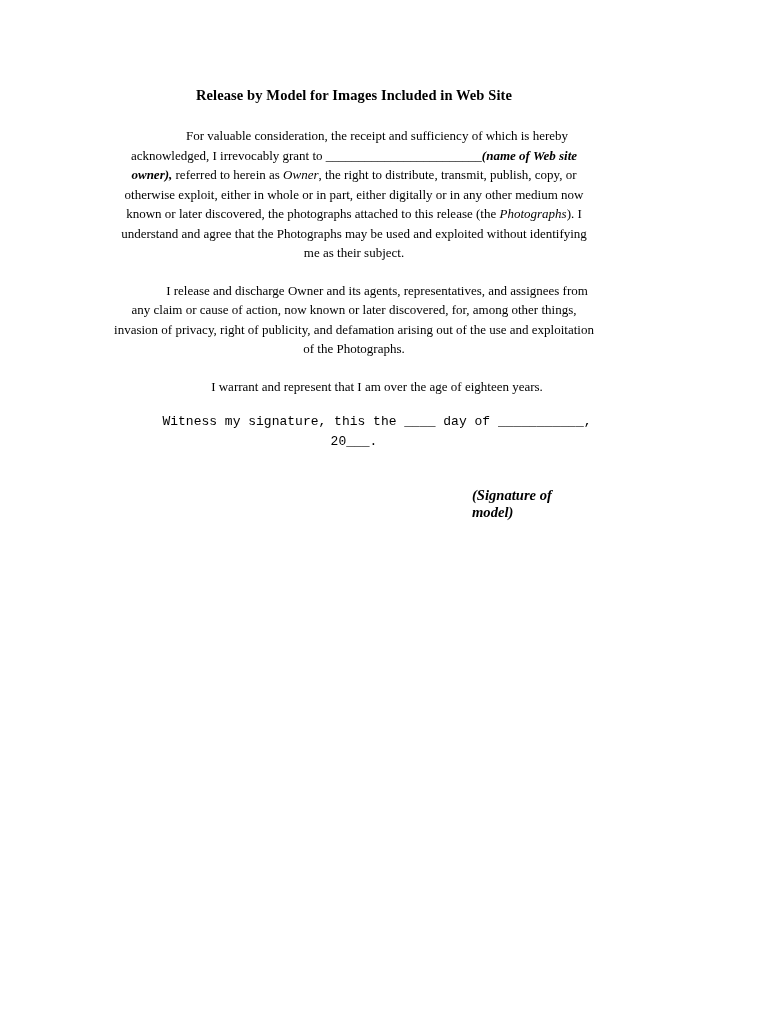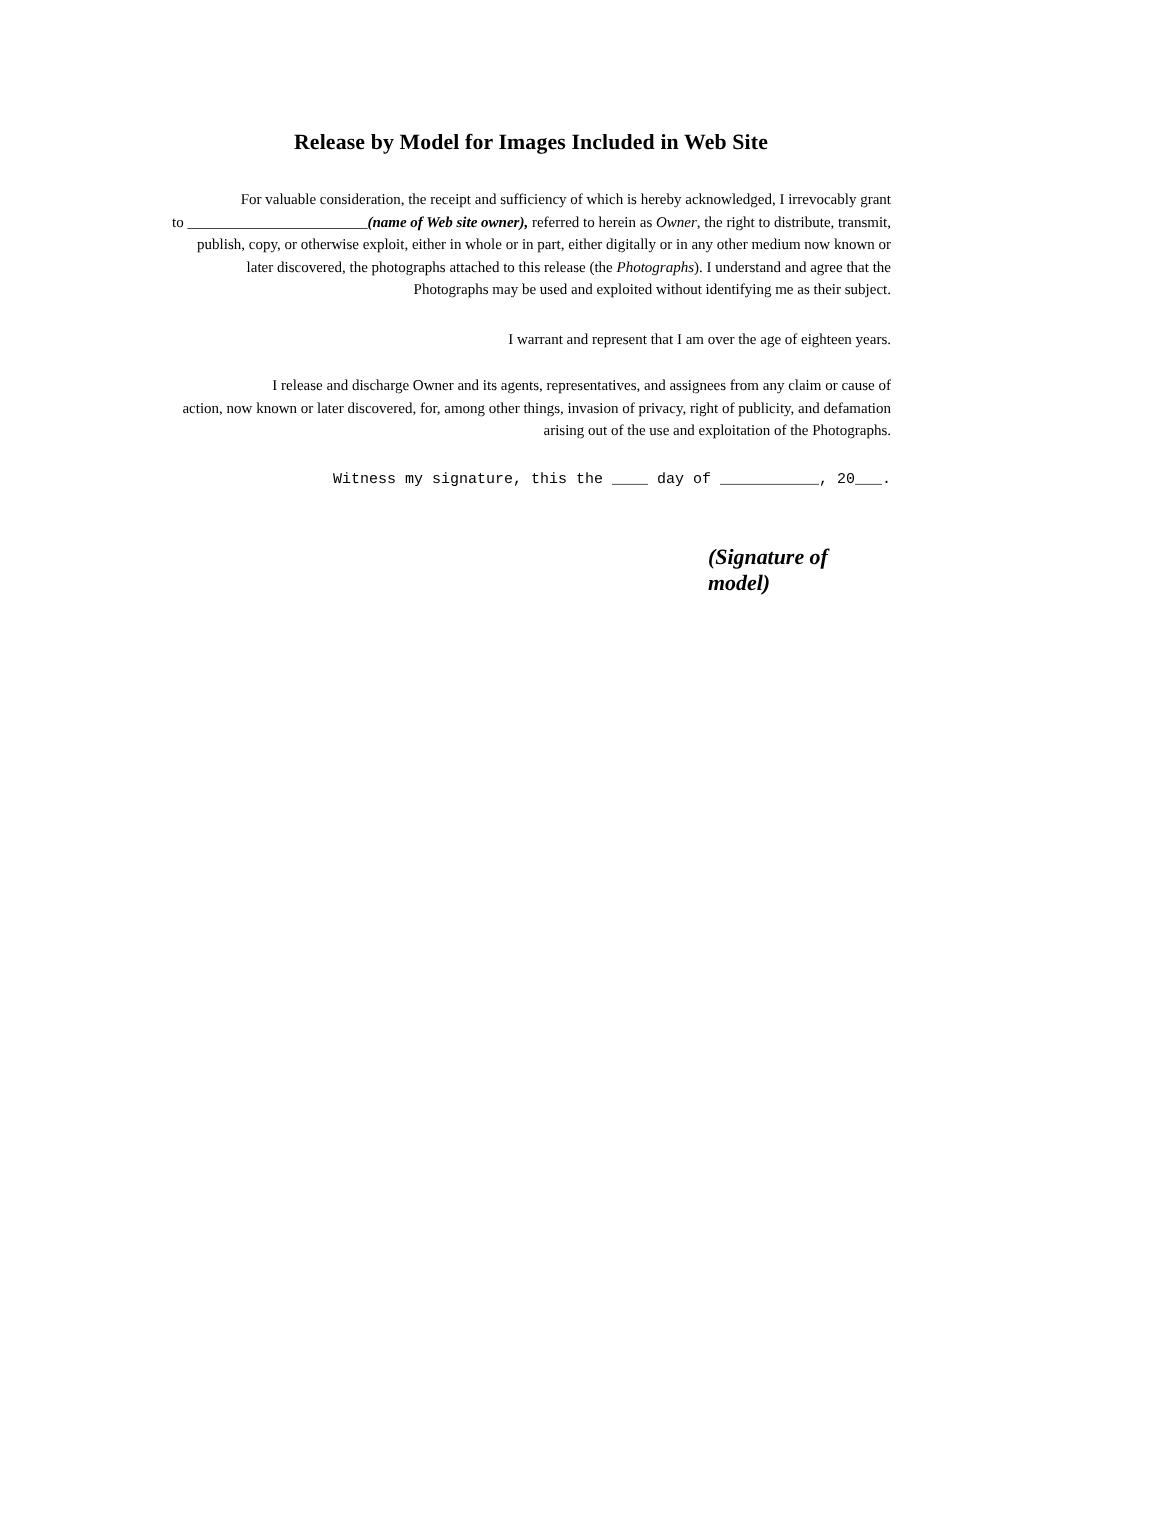--- a/index.html
+++ b/index.html
@@ -23,24 +23,24 @@
   }
   .doc-title {
     text-align: center;
     font-weight: bold;
     font-size: 14.5px;
     line-height: 1.25;
     margin: 0 0 22px 0;
     letter-spacing: 0.1px;
   }
   .para {
-    font-size: 10px;
+    font-size: 13px;
     line-height: 1.50;
     margin: 0 0 18px 0;
-    text-align: right;
+    text-align: center;
   }
   .indent {
     display: inline-block;
     width: 46px;
   }
   .bi {
     font-weight: bold;
     font-style: italic;
   }
   .it {
@@ -72,26 +72,26 @@
 <body>
 
 <div class="page">
 
   <h1 class="doc-title">Release by Model for Images Included in Web Site</h1>
 
   <p class="para">
     <span class="indent"></span><span>For valuable consideration, the receipt and sufficiency of which is hereby acknowledged, I irrevocably grant to ________________________</span><span class="bi">(name of Web site owner),</span><span> referred to herein as </span><span class="it"> Owner</span><span>, the right to distribute, transmit, publish, copy, or otherwise exploit, either in whole or in part, either digitally or in any other medium now known or later discovered, the photographs attached to this release (the </span><span class="it">Photographs</span><span>). I understand and agree that the Photographs may be used and exploited without identifying me as their subject.</span>
   </p>
 
+  <p class="para">
+    <span class="indent"></span><span>I release and discharge Owner and its agents, representatives, and assignees from any claim or cause of action, now known or later discovered, for, among other things, invasion of privacy, right of publicity, and defamation arising out of the use and exploitation of the Photographs.</span>
+  </p>
+
   <p class="para para-tight">
     <span class="indent"></span><span>I warrant and represent that I am over the age of eighteen years.</span>
-  </p>
-
-  <p class="para">
-    <span class="indent"></span><span>I release and discharge Owner and its agents, representatives, and assignees from any claim or cause of action, now known or later discovered, for, among other things, invasion of privacy, right of publicity, and defamation arising out of the use and exploitation of the Photographs.</span>
   </p>
 
   <p class="para para-short">
     <span class="indent"></span><span>Witness my signature, this the ____ day of ___________, 20___.</span>
   </p>
 
   <div class="signature-line">
     <span class="sig-label">(Signature of model)</span>
   </div>
 

